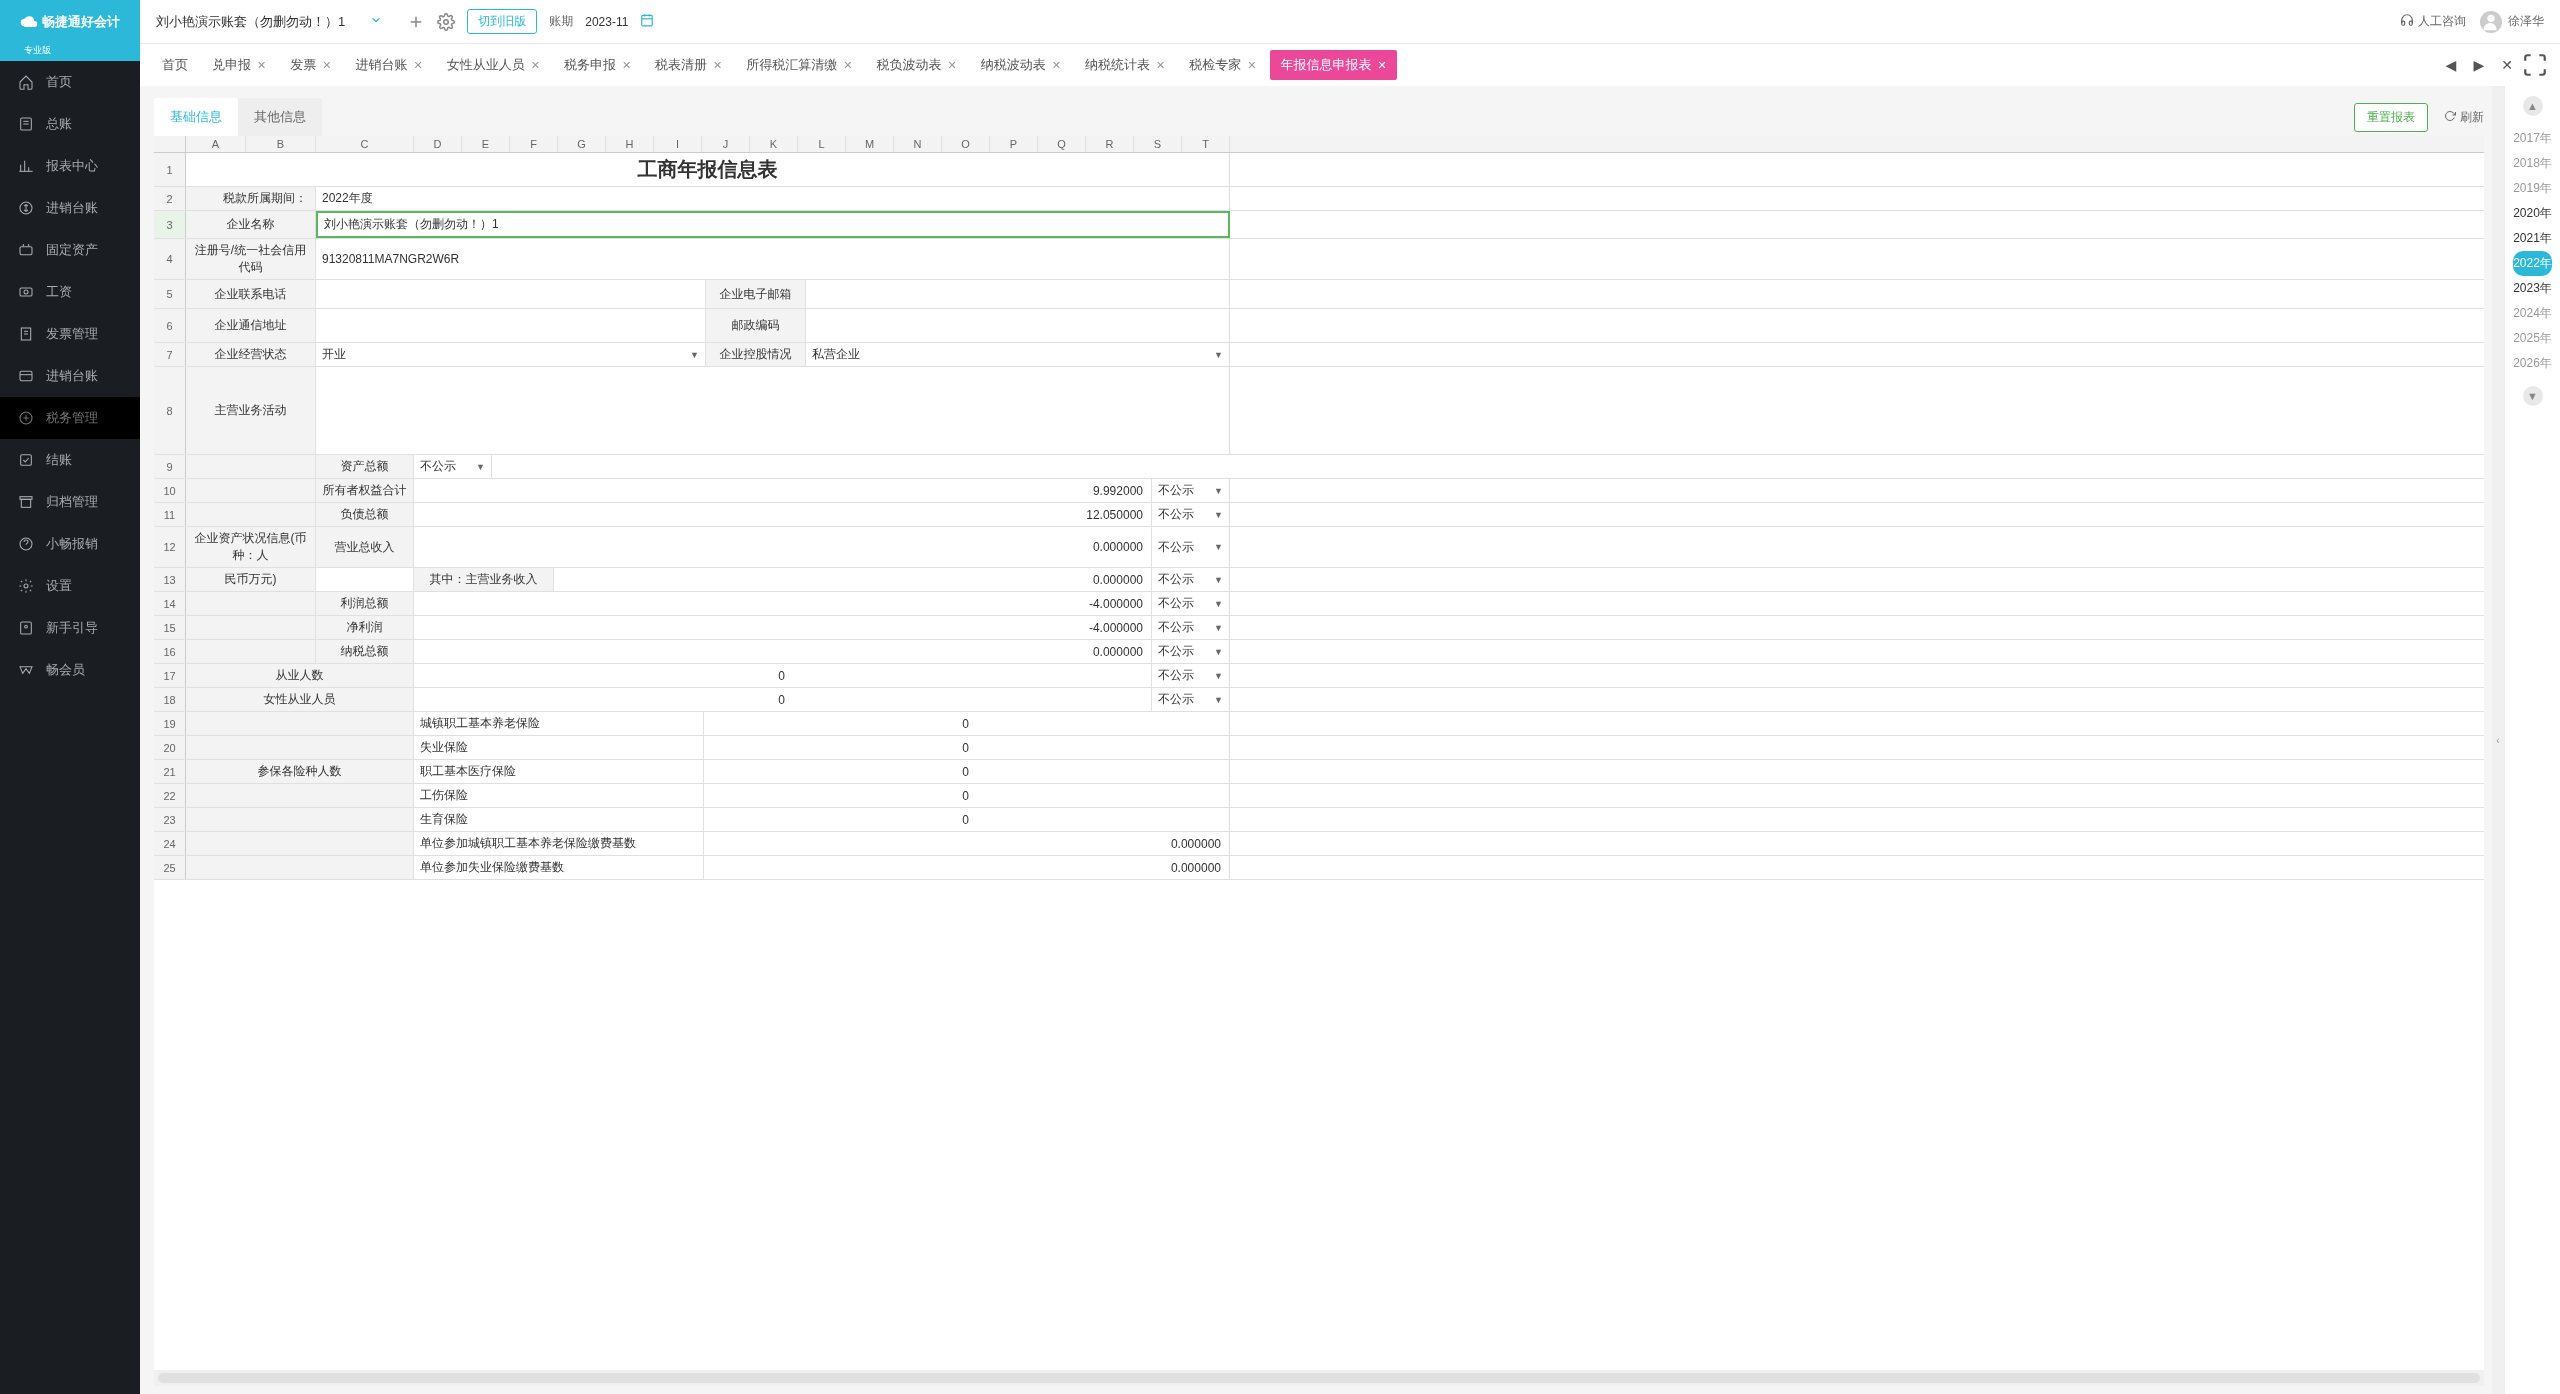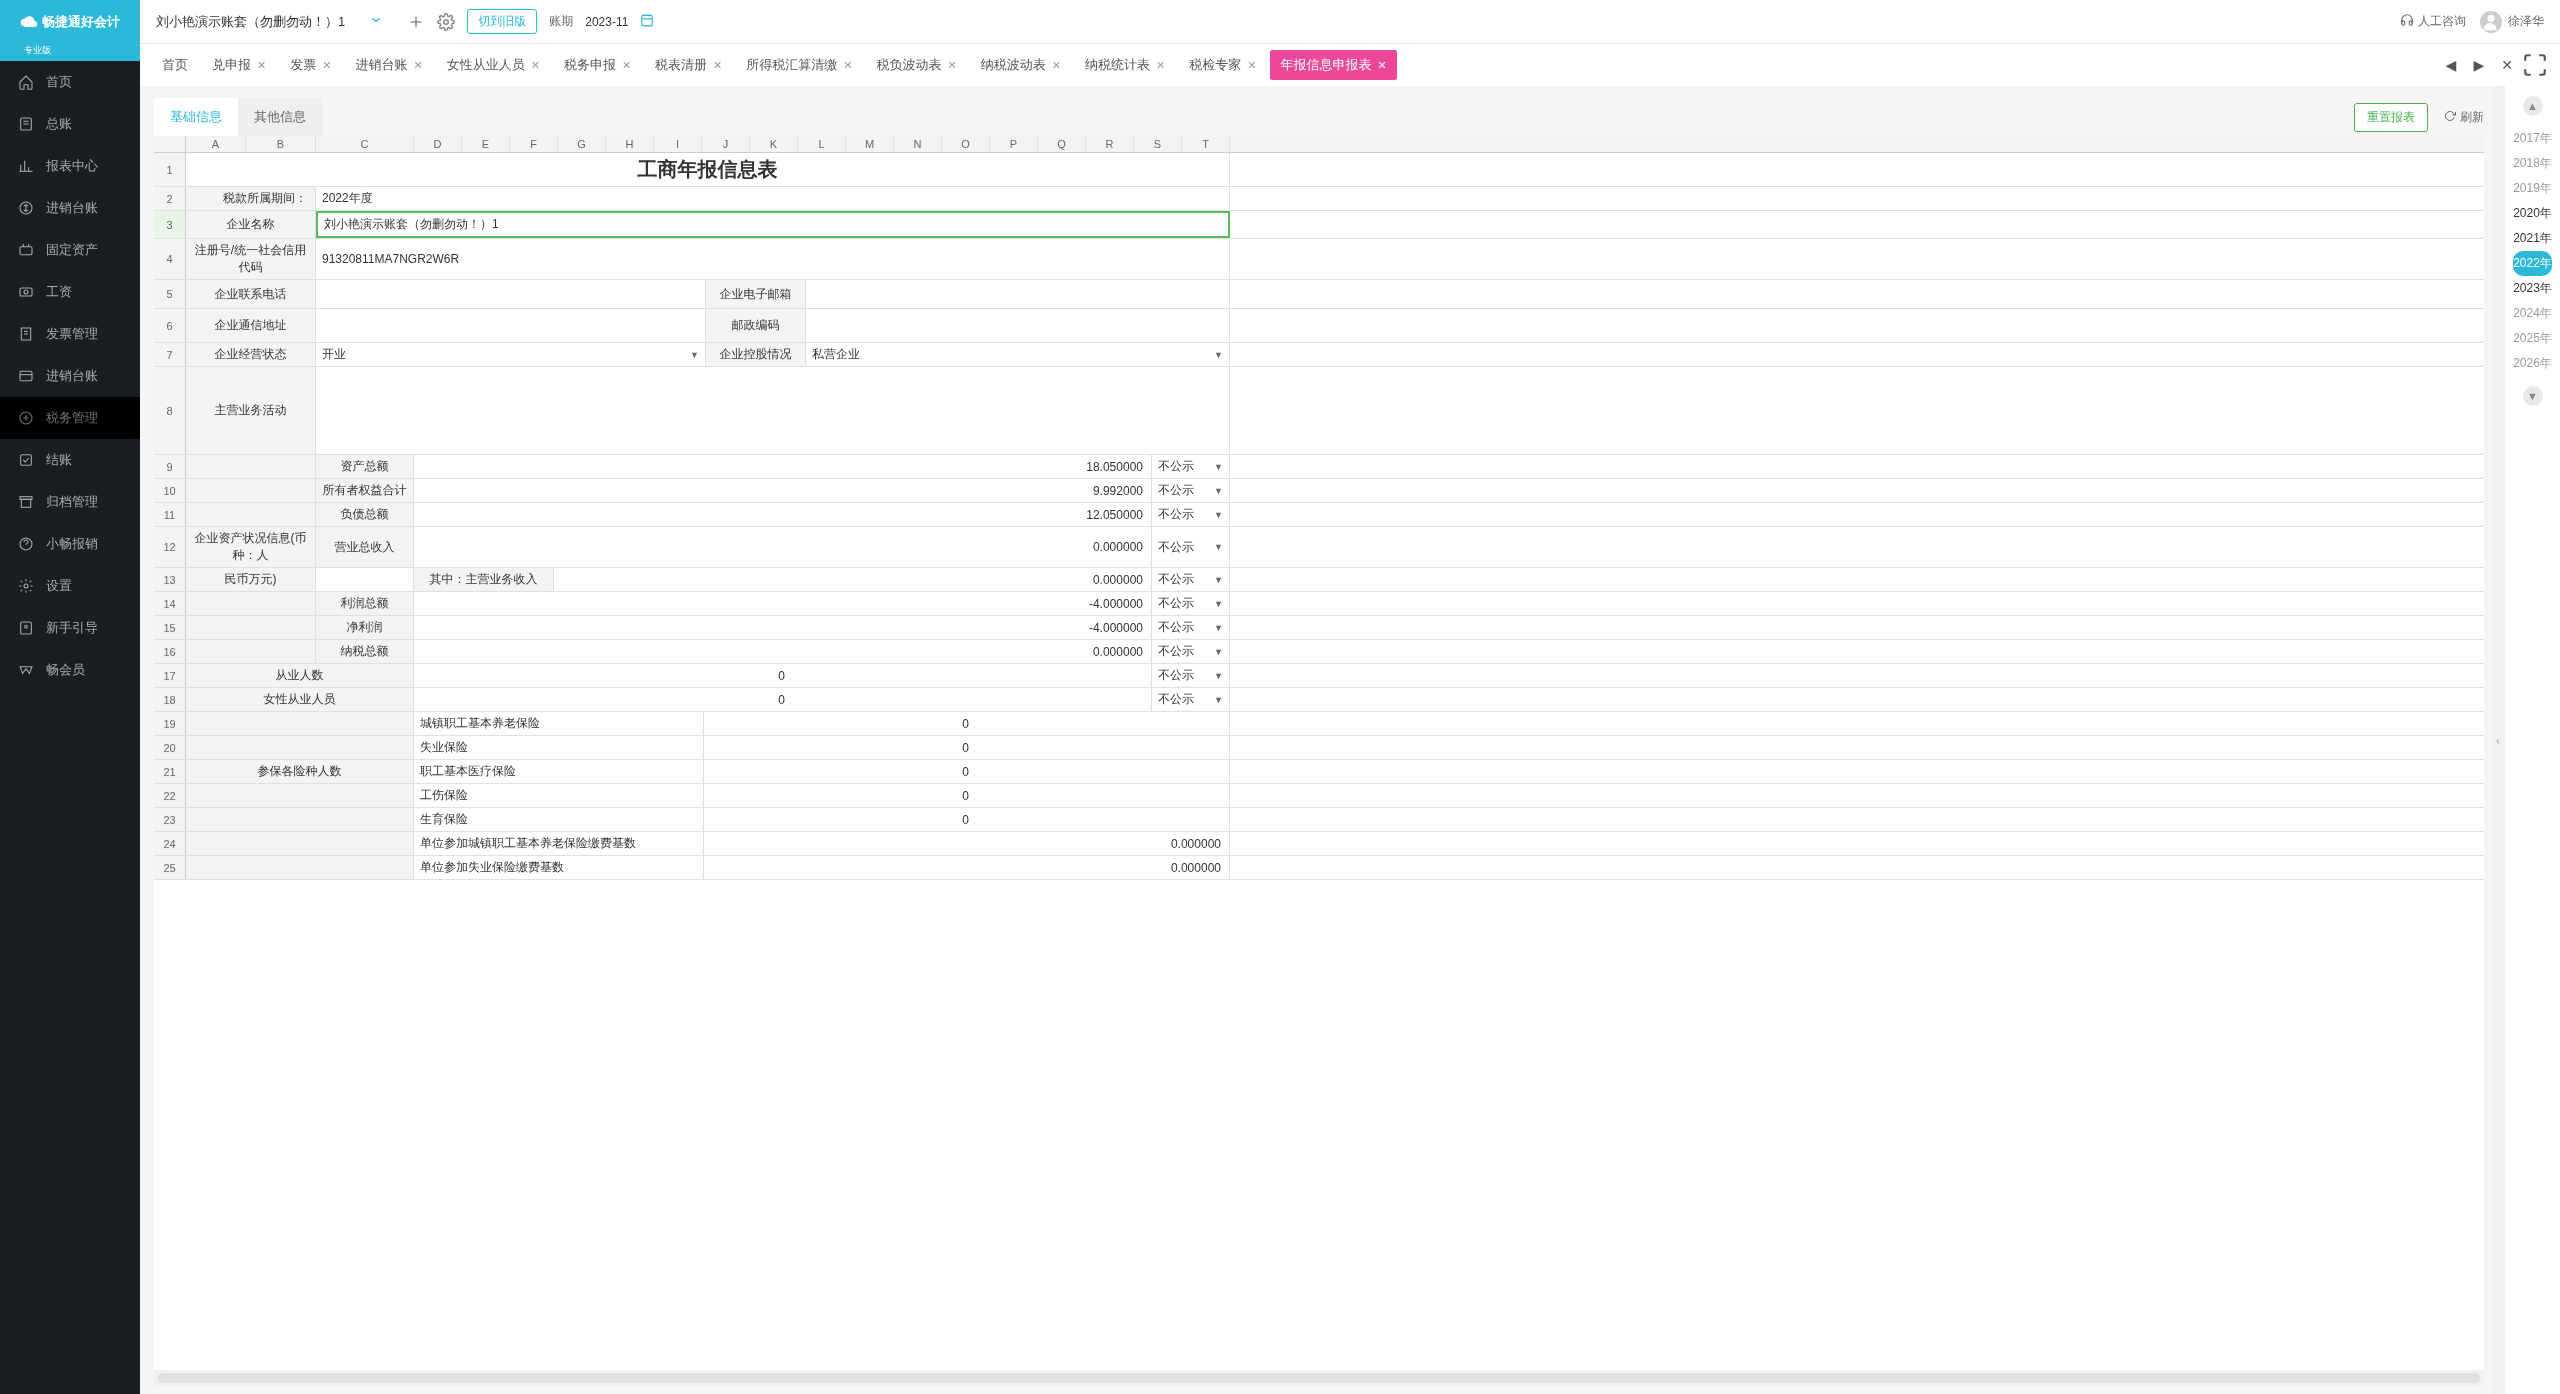--- a/index.html
+++ b/index.html
@@ -435,21 +435,20 @@
               </div>
               <div class="grid-row" style="min-height: 88px;">
                 <div class="rh">8</div>
                 <div class="cell label-cell" style="width: 130px;">主营业务活动</div>
                 <div class="cell " style="width: 914px;"></div>
               </div>
               <div class="grid-row">
                 <div class="rh">9</div>
                 <div class="cell label-cell" style="width: 130px; border-bottom: none;"></div>
                 <div class="cell label-cell" style="width: 98px;">资产总额</div>
-                <div class="cell val-cell" style="width: 738px;">18.050000</div>
                 <div class="cell dd-cell" style="width: 78px; background: rgb(255, 255, 255);">
                   <span>不公示</span>
                   <span class="dd-arrow">▼</span>
                 </div>
               </div>
               <div class="grid-row">
                 <div class="rh">10</div>
                 <div class="cell label-cell" style="width: 130px; border-bottom: none;"></div>
                 <div class="cell label-cell" style="width: 98px;">所有者权益合计</div>
                 <div class="cell val-cell" style="width: 738px;">9.992000</div>

